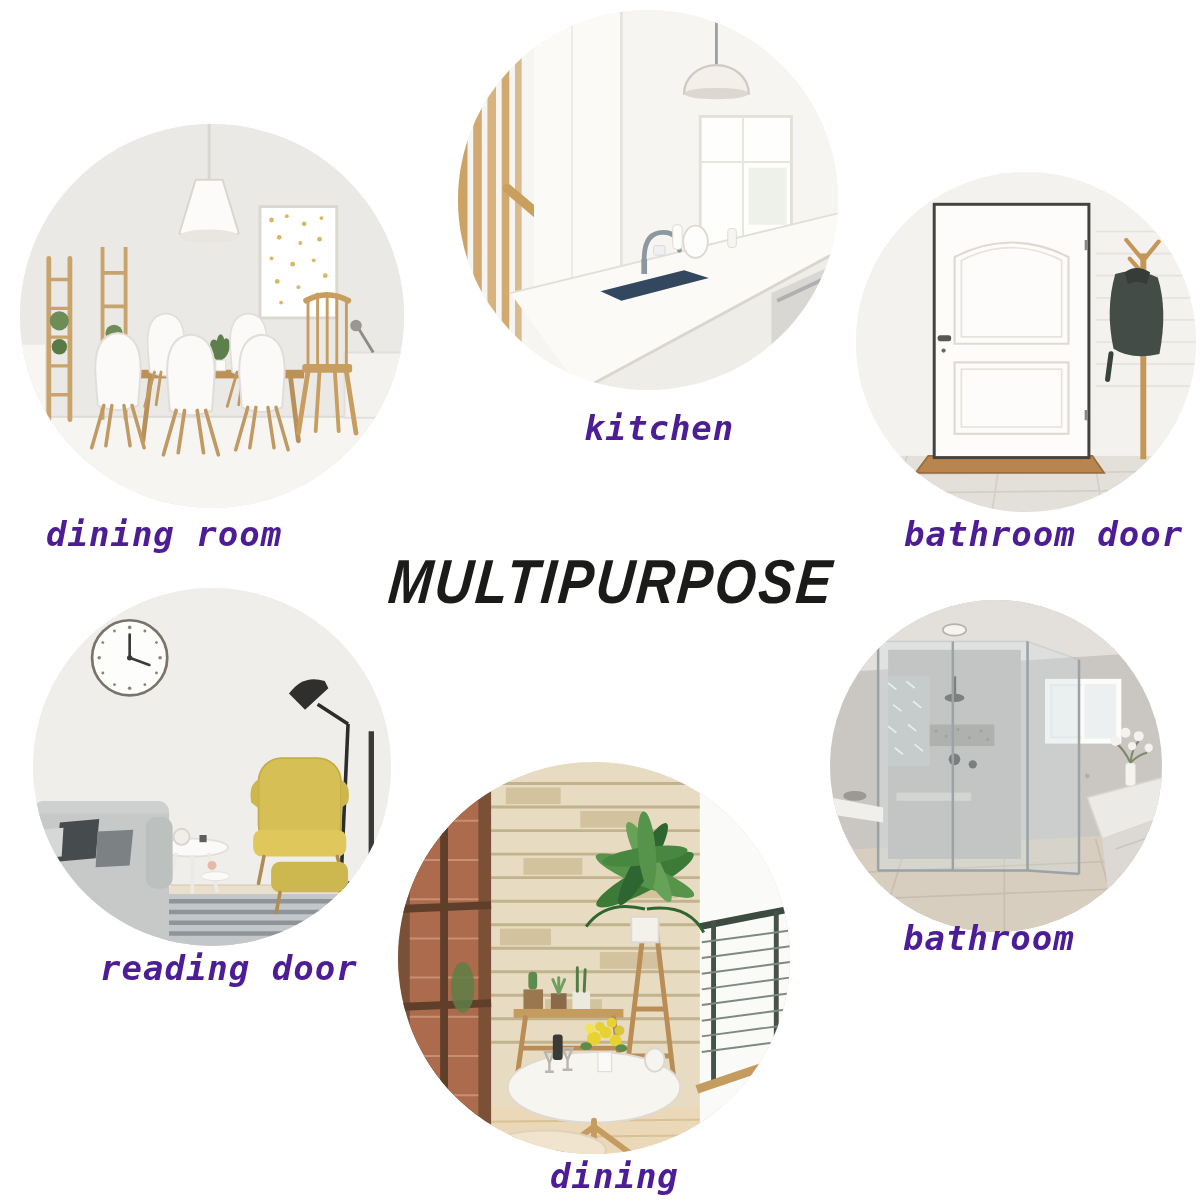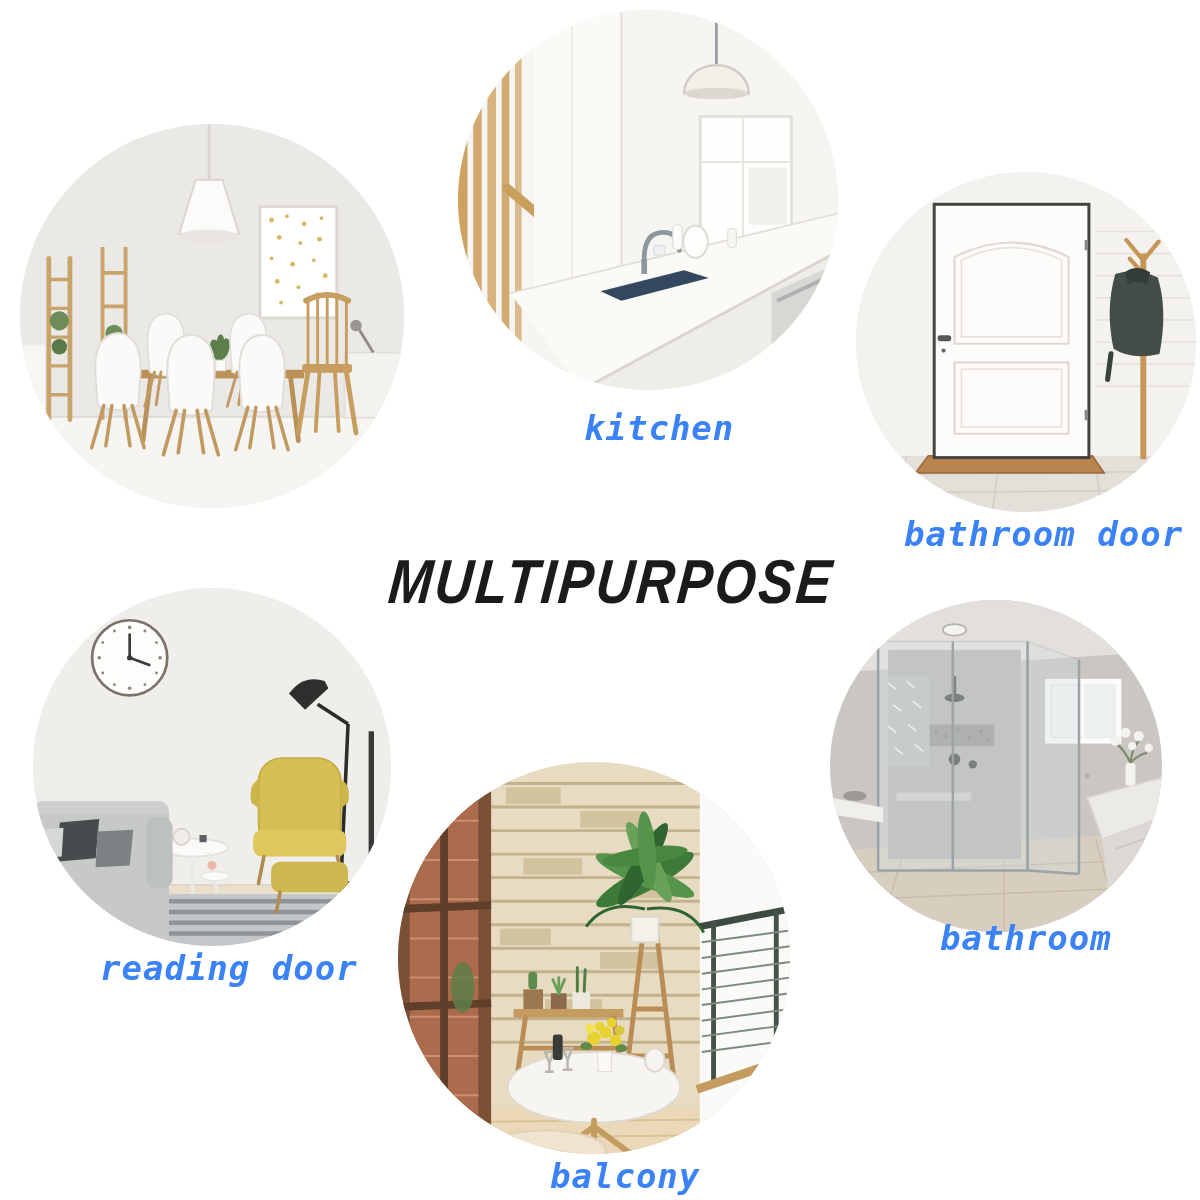--- a/index.html
+++ b/index.html
@@ -1,38 +1,38 @@
 <!DOCTYPE html>
 <html><head>
 <meta charset="utf-8">
 <style>
   html,body{margin:0;padding:0;background:#ffffff;}
   .canvas{position:relative;width:1200px;height:1200px;background:#fff;overflow:hidden;
           font-family:"Liberation Sans",sans-serif;}
   .photo{position:absolute;border-radius:50%;overflow:hidden;background:#eee;}
   .photo svg{display:block;width:100%;height:100%;}
   .label{position:absolute;font:italic 700 34px "DejaVu Sans Mono",monospace;
-         color:#3b82f6;letter-spacing:1px;white-space:nowrap;text-align:center;}
+         color:#4c1d95;letter-spacing:1px;white-space:nowrap;text-align:center;}
   .title{position:absolute;left:392px;top:546px;
          font:italic 800 62px "Liberation Sans",sans-serif;letter-spacing:3px;
          color:#1b1b19;transform:scaleX(.85) skewX(-6deg);transform-origin:left top;
          white-space:nowrap;}
   
   .c-dining  {left:20px;  top:124px; width:384px; height:384px;}
   .c-kitchen {left:458px; top:10px;  width:380px; height:380px;}
   .c-outdoor {left:856px; top:172px; width:340px; height:340px;}
   .c-reading {left:33px;  top:588px; width:358px; height:358px;}
   .c-balcony {left:398px; top:762px; width:392px; height:392px;}
   .c-bath    {left:830px; top:600px; width:332px; height:332px;}
   
   .l-dining  {left:46px;  top:514px;}
   .l-kitchen {left:584px; top:408px;}
   .l-outdoor {left:904px; top:514px;}
   .l-reading {left:100px; top:948px;}
-  .l-bath    {left:940px; top:918px;}
+  .l-bath    {left:903px; top:918px;}
   .l-balcony {left:550px; top:1156px;}
 </style>
 </head>
 <body>
 
 <div class="canvas">
 
   <div class="photo c-dining">
     <svg viewBox="0 0 400 400">
       <defs>
@@ -522,18 +522,19 @@
         <circle cx="384" cy="178" r="5"></circle>
           <circle cx="364" cy="176" r="5"></circle>
       </g>
 
       <polygon points="0,238 64,250 64,268 0,258" fill="#f1efec"></polygon>
       <ellipse cx="30" cy="236" rx="14" ry="6" fill="#9c9994"></ellipse>
     </svg>
   </div>
 
   <div class="title">MULTIPURPOSE</div>
+  <div class="label l-dining">dining room</div>
   <div class="label l-kitchen">kitchen</div>
   <div class="label l-outdoor">bathroom door</div>
   <div class="label l-reading">reading door</div>
   <div class="label l-bath">bathroom</div>
-  <div class="label l-balcony">balcony</div>
+  <div class="label l-balcony">dining</div>
 </div>
 
 </body></html>

